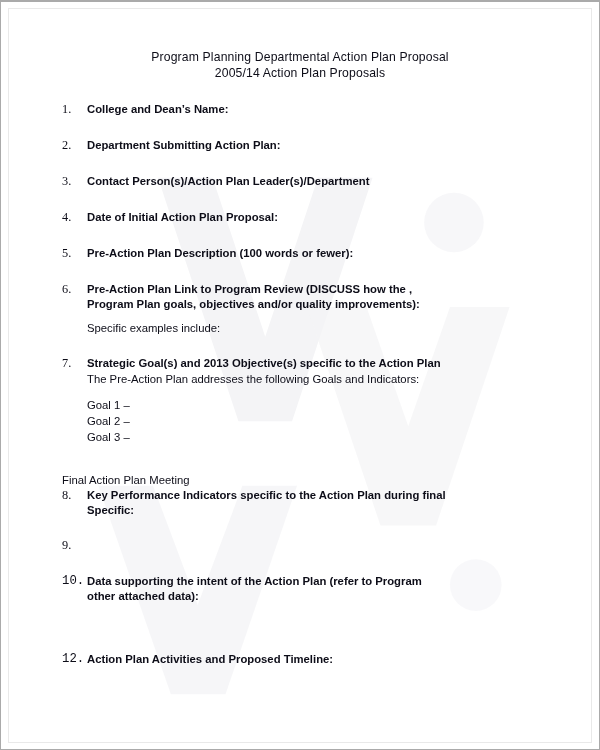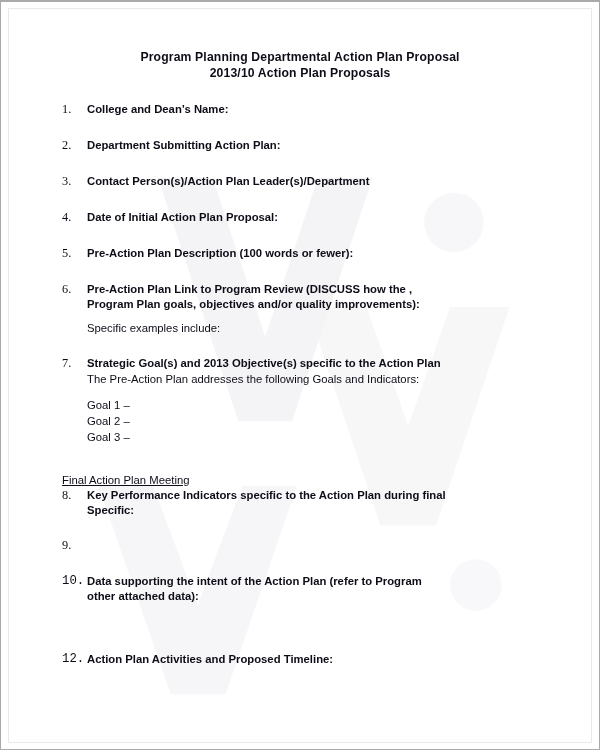--- a/index.html
+++ b/index.html
@@ -52,21 +52,21 @@
     width: 100%;
     height: 100%;
     z-index: 1;
     color: #0d0d18;
     font-size: 11.3px;
     line-height: 1.34;
   }
 
   .doc-title {
     text-align: center;
-    font-weight: bold;
+    font-weight: normal;
     font-size: 12.2px;
     letter-spacing: 0.15px;
     line-height: 1.32;
   }
   .doc-title .line1 { display: block; padding-top: 40px; }
   .doc-title .line2 { display: block; }
   .item {
     display: flex;
     align-items: flex-start;
     padding-left: 53px;
@@ -99,21 +99,20 @@
   .ital { }
 
   .sub-indent {
     padding-left: 78px;
     padding-right: 14px;
   }
   .goal-line { display: block; line-height: 1.42; }
 
   .section-head {
     padding-left: 53px;
-    text-decoration: underline;
     text-underline-offset: 1px;
   }
 </style>
 </head>
 <body>
 
 <div id="page-frame">
   <div id="page-sheet">
 
     <svg id="watermark" viewBox="0 0 586 738" preserveAspectRatio="none" aria-hidden="true">
@@ -123,21 +122,21 @@
         <path d="M90 480 L145 480 L190 600 L235 480 L290 480 L218 690 L163 690 Z" opacity="0.8"></path>
         <circle cx="448" cy="215" r="30" opacity="0.7"></circle>
         <circle cx="470" cy="580" r="26" opacity="0.6"></circle>
       </g>
     </svg>
 
     <div id="doc">
 
       <div class="doc-title">
         <span class="line1">Program Planning Departmental  Action Plan Proposal</span>
-        <span class="line2">2013/10 Action Plan Proposals</span>
+        <span class="line2">2005/14 Action Plan Proposals</span>
       </div>
 
       <div class="gap-2"></div>
 
       <div class="item">
         <span class="num">1.</span>
         <span class="body">
             <span class="ln">College and Dean’s Name:</span>
           </span>
       </div>

